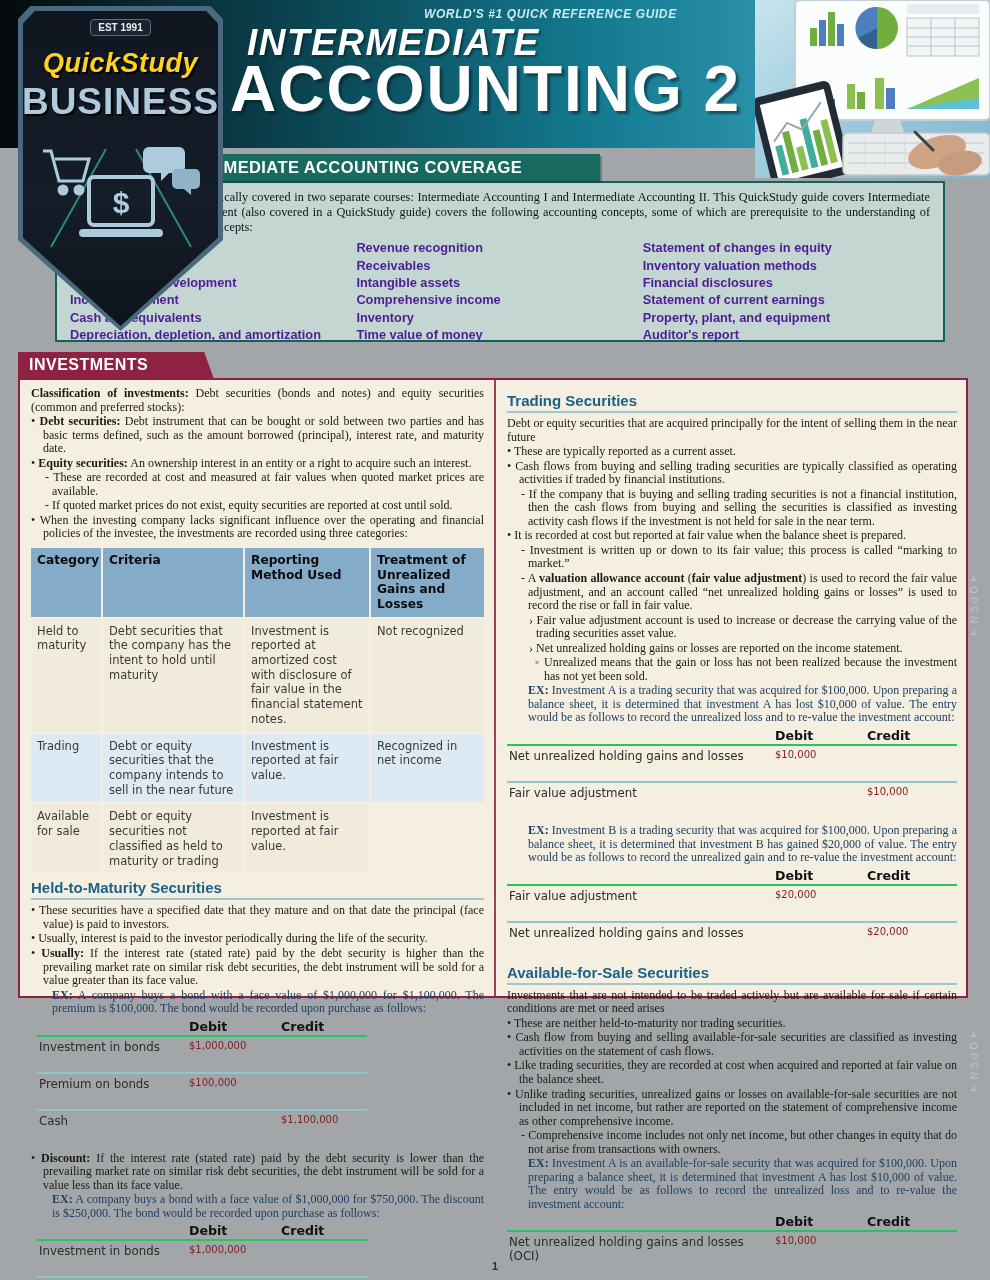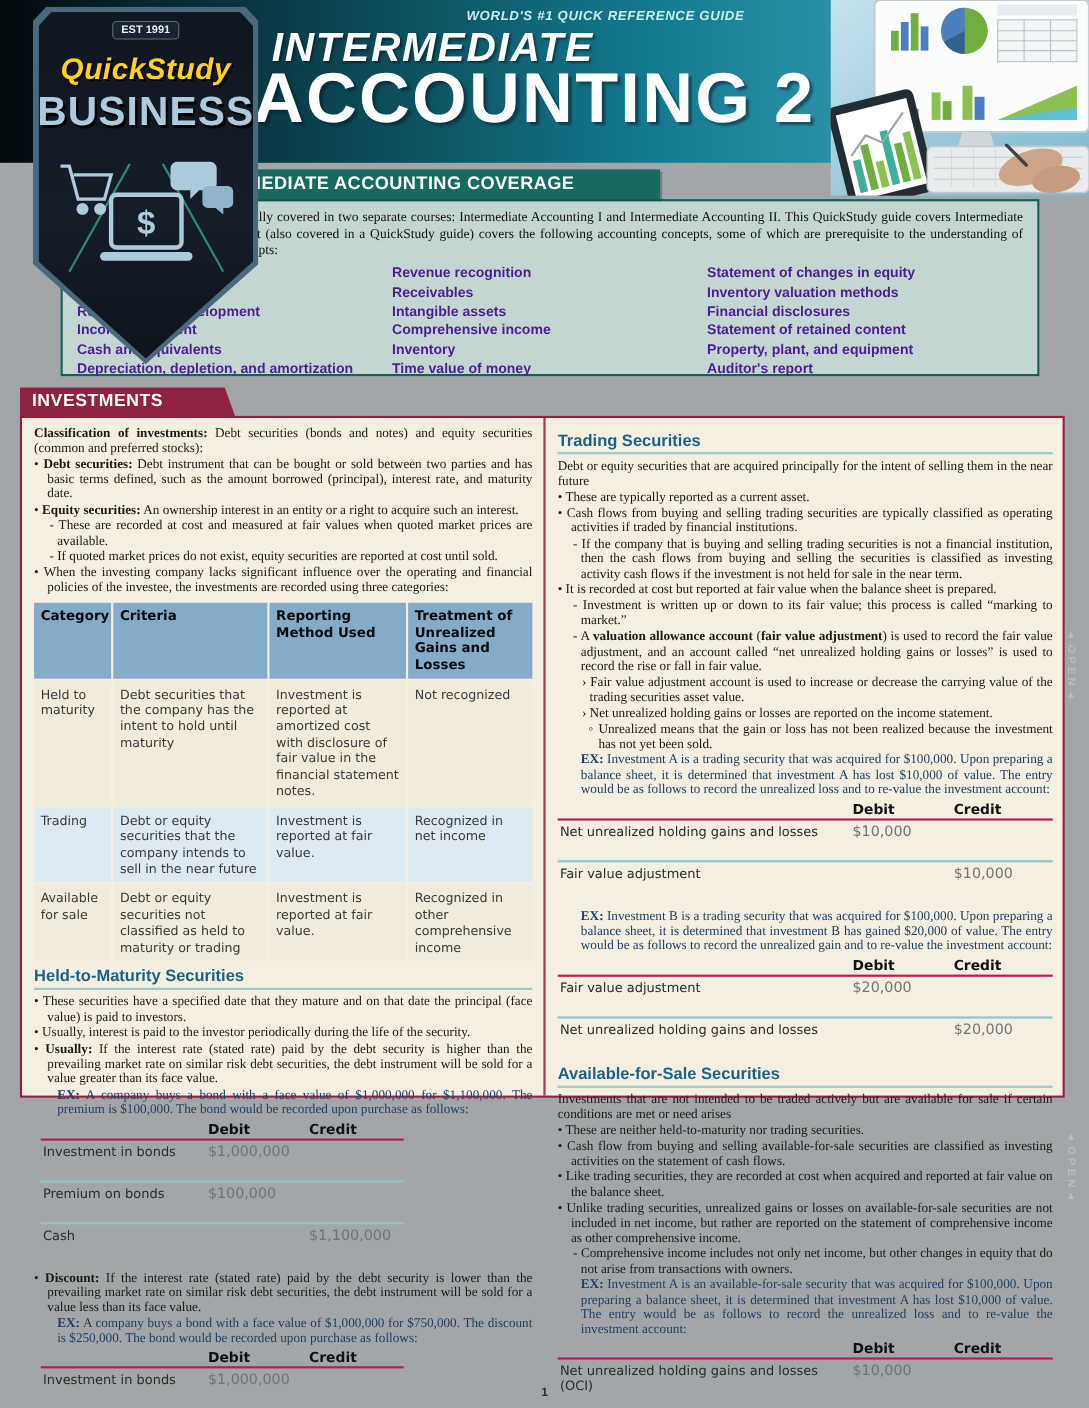--- a/index.html
+++ b/index.html
@@ -14,21 +14,21 @@
     color:#c9ecf1; font:italic bold 12px "Liberation Sans", sans-serif; letter-spacing:.6px; white-space:nowrap;margin-left:47px; }
   .title1 { position:absolute; top:22px; left:247px; color:#fff;
     font:italic bold 37px "Liberation Sans", sans-serif; letter-spacing:1.5px;
     text-shadow:2px 2px 2px rgba(5,25,35,.55); white-space:nowrap; }
   .title2 { position:absolute; top:52px; left:230px; color:#fff;
     font:bold 64px "Liberation Sans", sans-serif; letter-spacing:2px;
     text-shadow:3px 3px 2px rgba(5,25,35,.5); white-space:nowrap; }
   .photo { position:absolute; top:0; right:0; width:235px; height:178px; }
 
   
-  .badge { position:absolute; top:6px; left:30px; width:205px; height:325px; z-index:5;
+  .badge { position:absolute; top:6px; left:18px; width:205px; height:325px; z-index:5;
     background:#4a697e; clip-path:polygon(6% 0,94% 0,100% 4%,100% 72%,50% 100%,0 72%,0 4%); padding:5px; }
   .badge-in { width:100%; height:100%; background:linear-gradient(180deg,#10161f,#151d29 60%,#0f141c);
     clip-path:polygon(6% 0,94% 0,100% 4%,100% 72%,50% 100%,0 72%,0 4%);
     display:flex; flex-direction:column; align-items:center; }
   .badge-est { margin-top:8px; color:#e8eef2; font:bold 10px "Liberation Sans", sans-serif;
     border:1px solid #57707f; border-radius:4px; padding:2px 7px; text-align:center; line-height:1.1;
     background:#1a2430; }
   .badge-brand { margin-top:12px; color:#ffd21c; font:italic bold 27px "Liberation Sans", sans-serif;
     text-shadow:2px 2px 0 #000; letter-spacing:.5px; }
   .badge-series { margin-top:2px; color:#aecbdd; font:bold 37px "Liberation Sans", sans-serif;
@@ -77,29 +77,29 @@
     margin:7px 0 6px 0; font-family:"DejaVu Sans", sans-serif; }
   .cat-th { background:#84abc8; color:#0b0b0b; font-size:12.2px; font-weight:bold;
     padding:5px 6px; line-height:1.2; }
   .cat-td { background:#f0ebdb; color:#3a3a38; font-size:11.5px; padding:5px 6px; line-height:1.28; }
   .cat-td.alt { background:#dde9f3; }
 
   
   .journal { font-family:"DejaVu Sans", sans-serif; margin:3px 0 6px 0; }
   .col-left .journal { width:330px; margin-left:6px; }
   .col-right .journal { width:100%; }
-  .j-head { display:grid; border-bottom:2px solid #be185d; padding-bottom:1px; }
+  .j-head { display:grid; border-bottom:2px solid #22c55e; padding-bottom:1px; }
   .j-row  { display:grid; border-bottom:2px solid #8ec7cb; padding:3px 0 18px 0; }
   .j-row.last { border-bottom:none; }
   .col-left .j-head, .col-left .j-row { grid-template-columns:1fr 92px 86px; }
   .col-right .j-head, .col-right .j-row { grid-template-columns:1fr 92px 90px; }
   .j-h { font-size:12.6px; font-weight:bold; color:#111; text-align:left; }
   .j-label { font-size:11.8px; color:#2b2b29; padding-left:2px; }
   .j-label.ind { padding-left:16px; }
-  .j-val { font-size:13px; color:#737373; }
+  .j-val { font-size:10px; color:#7f1d1d; }
 
   
   .footer-num { position:absolute; top:1260px; left:0; width:990px; text-align:center;
     color:#2e2e2e; font:bold 11px "Liberation Sans", sans-serif; }
   .side-open { position:absolute; left:968px; color:#b7bbbe; writing-mode:vertical-rl;
     font:bold 10px "Liberation Sans", sans-serif; letter-spacing:3px; }
   .side-open.a { top:572px; } .side-open.b { top:1028px; }
 </style>
 </head>
 <body>
@@ -229,21 +229,21 @@
           <div class="cov-item">Receivables</div>
           <div class="cov-item">Intangible assets</div>
           <div class="cov-item">Comprehensive income</div>
           <div class="cov-item">Inventory</div>
           <div class="cov-item">Time value of money</div>
         </div>
         <div class="cov-col">
           <div class="cov-item">Statement of changes in equity</div>
           <div class="cov-item">Inventory valuation methods</div>
           <div class="cov-item">Financial disclosures</div>
-          <div class="cov-item">Statement of retained content</div>
+          <div class="cov-item">Statement of current earnings</div>
           <div class="cov-item">Property, plant, and equipment</div>
           <div class="cov-item">Auditor's report</div>
         </div>
       </div>
   </div>
 
   <div class="section-tab">INVESTMENTS</div>
   <div class="main-panel">
     <div class="col-divider"></div>
     <div class="col col-left">
@@ -262,21 +262,20 @@
           <div class="cat-td">Debt securities that the company has the intent to hold until maturity</div>
           <div class="cat-td">Investment is reported at amortized cost with disclosure of fair value in the financial statement notes.</div>
           <div class="cat-td">Not recognized</div>
           <div class="cat-td alt">Trading</div>
           <div class="cat-td alt">Debt or equity securities that the company intends to sell in the near future</div>
           <div class="cat-td alt">Investment is reported at fair value.</div>
           <div class="cat-td alt">Recognized in net income</div>
           <div class="cat-td">Available for sale</div>
           <div class="cat-td">Debt or equity securities not classified as held to maturity or trading</div>
           <div class="cat-td">Investment is reported at fair value.</div>
-          <div class="cat-td">Recognized in other comprehensive income</div>
         </div>
         <div class="sec-heading">Held-to-Maturity Securities</div>
         <div class="bullet l1"><span class="marker">• </span><span>These securities have a specified date that they mature and on that date the principal (face value) is paid to investors.</span></div>
         <div class="bullet l1"><span class="marker">• </span><span>Usually, interest is paid to the investor periodically during the life of the security.</span></div>
         <div class="bullet l1"><span class="marker">• </span><span class="bold">Usually:</span><span> If the interest rate (stated rate) paid by the debt security is higher than the prevailing market rate on similar risk debt securities, the debt instrument will be sold for a value greater than its face value.</span></div>
         <div class="ex"><span class="bold">EX:</span><span> A company buys a bond with a face value of $1,000,000 for $1,100,000. The premium is $100,000. The bond would be recorded upon purchase as follows:</span></div>
         <div class="journal">
           <div class="j-head">
             <span class="j-h"></span>
             <span class="j-h">Debit</span>

